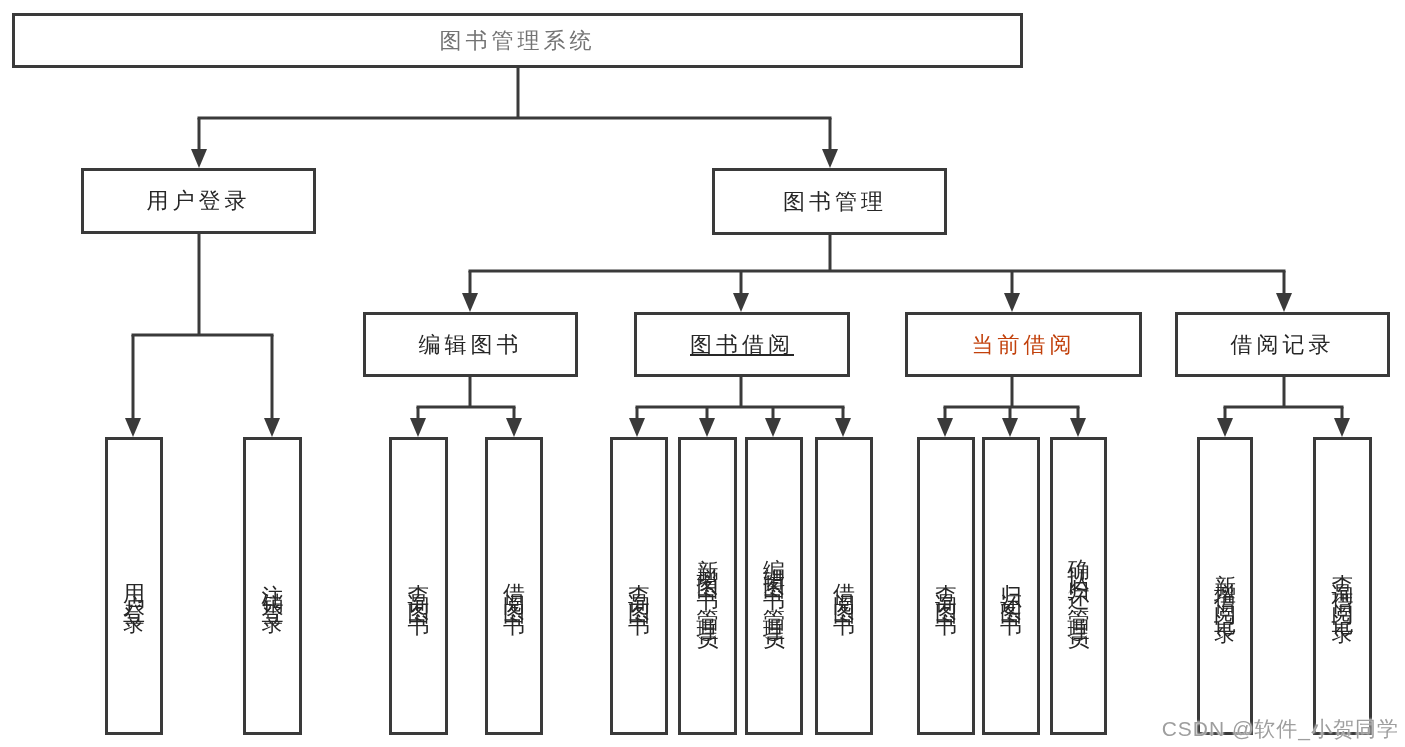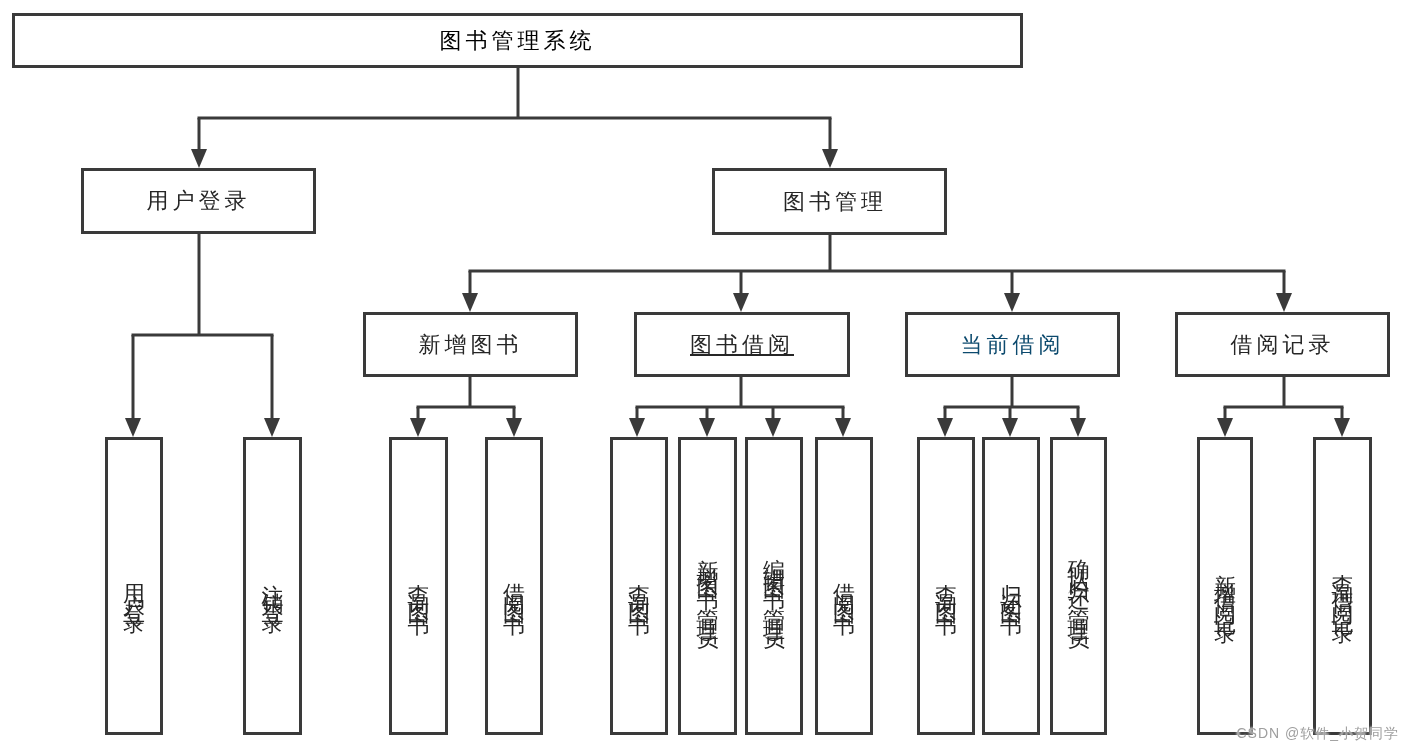--- a/index.html
+++ b/index.html
@@ -13,21 +13,21 @@
     border:3px solid #3a3a3a;color:#262626;
     display:flex;align-items:center;justify-content:center;
     z-index:2;
   }
   .node.h{font-size:22px;letter-spacing:4px;white-space:nowrap;}
   .node.v{
     writing-mode:vertical-rl;text-orientation:mixed;
     font-size:22px;letter-spacing:10px;line-height:1.1;
   }
   .watermark{
-    position:absolute;right:6px;bottom:4px;font-size:14px;color:#9e9e9e;
+    position:absolute;right:6px;bottom:4px;font-size:21px;color:#9e9e9e;
     letter-spacing:1px;z-index:5;
     text-shadow:0 0 2px #ffffff,0 0 3px #ffffff;
   }
 </style>
 </head>
 <body>
 
 <div class="canvas">
   <svg class="wires" width="1405" height="747" viewBox="0 0 1405 747">
       <g>
@@ -91,26 +91,26 @@
       <g>
         <line x1="1284" y1="377" x2="1284" y2="407" stroke="#3a3a3a" stroke-width="3"></line>
         <line x1="1223.5" y1="407" x2="1343.5" y2="407" stroke="#3a3a3a" stroke-width="3"></line>
         <line x1="1225" y1="407" x2="1225" y2="422" stroke="#3a3a3a" stroke-width="3"></line>
         <polygon points="1217,418 1233,418 1225,437" fill="#3a3a3a"></polygon>
         <line x1="1342" y1="407" x2="1342" y2="422" stroke="#3a3a3a" stroke-width="3"></line>
         <polygon points="1334,418 1350,418 1342,437" fill="#3a3a3a"></polygon>
       </g>
     </svg>
   <div id="nodes">
-      <div class="node h" style="left: 12px; top: 13px; width: 1011px; height: 55px; border-color: rgb(58, 58, 58); background: rgb(255, 255, 255); color: #000000;">图书管理系统</div>
+      <div class="node h" style="left: 12px; top: 13px; width: 1011px; height: 55px; border-color: rgb(58, 58, 58); background: rgb(255, 255, 255); color: #737373;">图书管理系统</div>
       <div class="node h" style="left: 81px; top: 168px; width: 235px; height: 66px; border-color: rgb(58, 58, 58); background: rgb(255, 255, 255); color: rgb(38, 38, 38);">用户登录</div>
       <div class="node h" style="left: 712px; top: 168px; width: 235px; height: 67px; border-color: rgb(58, 58, 58); background: rgb(255, 255, 255); color: rgb(38, 38, 38); padding-left: 11px;">图书管理</div>
-      <div class="node h" style="left: 363px; top: 312px; width: 215px; height: 65px; border-color: rgb(58, 58, 58); background: rgb(255, 255, 255); color: rgb(38, 38, 38);">新增图书</div>
+      <div class="node h" style="left: 363px; top: 312px; width: 215px; height: 65px; border-color: rgb(58, 58, 58); background: rgb(255, 255, 255); color: rgb(38, 38, 38);">编辑图书</div>
       <div class="node h" style="left: 634px; top: 312px; width: 216px; height: 65px; border-color: rgb(58, 58, 58); background: rgb(255, 255, 255); color: rgb(38, 38, 38); text-decoration: underline;">图书借阅</div>
-      <div class="node h" style="left: 905px; top: 312px; width: 215px; height: 65px; border-color: rgb(58, 58, 58); background: rgb(255, 255, 255); color: #0c4a6e;">当前借阅</div>
+      <div class="node h" style="left: 905px; top: 312px; width: 237px; height: 65px; border-color: rgb(58, 58, 58); background: rgb(255, 255, 255); color: #c2410c;">当前借阅</div>
       <div class="node h" style="left: 1175px; top: 312px; width: 215px; height: 65px; border-color: rgb(58, 58, 58); background: rgb(255, 255, 255); color: rgb(38, 38, 38);">借阅记录</div>
       <div class="node v" style="left: 105px; top: 437px; width: 58px; height: 298px; border-color: rgb(58, 58, 58); background: rgb(255, 255, 255); color: rgb(38, 38, 38);">用户登录</div>
       <div class="node v" style="left: 243px; top: 437px; width: 59px; height: 298px; border-color: rgb(58, 58, 58); background: rgb(255, 255, 255); color: rgb(38, 38, 38);">注销登录</div>
       <div class="node v" style="left: 389px; top: 437px; width: 59px; height: 298px; border-color: rgb(58, 58, 58); background: rgb(255, 255, 255); color: rgb(38, 38, 38);">查询图书</div>
       <div class="node v" style="left: 485px; top: 437px; width: 58px; height: 298px; border-color: rgb(58, 58, 58); background: rgb(255, 255, 255); color: rgb(38, 38, 38);">借阅图书</div>
       <div class="node v" style="left: 610px; top: 437px; width: 58px; height: 298px; border-color: rgb(58, 58, 58); background: rgb(255, 255, 255); color: rgb(38, 38, 38);">查询图书</div>
       <div class="node v" style="left: 678px; top: 437px; width: 59px; height: 298px; border-color: rgb(58, 58, 58); background: rgb(255, 255, 255); color: rgb(38, 38, 38);">新增图书（管理员）</div>
       <div class="node v" style="left: 745px; top: 437px; width: 58px; height: 298px; border-color: rgb(58, 58, 58); background: rgb(255, 255, 255); color: rgb(38, 38, 38);">编辑图书（管理员）</div>
       <div class="node v" style="left: 815px; top: 437px; width: 58px; height: 298px; border-color: rgb(58, 58, 58); background: rgb(255, 255, 255); color: rgb(38, 38, 38);">借阅图书</div>
       <div class="node v" style="left: 917px; top: 437px; width: 58px; height: 298px; border-color: rgb(58, 58, 58); background: rgb(255, 255, 255); color: rgb(38, 38, 38);">查询图书</div>

